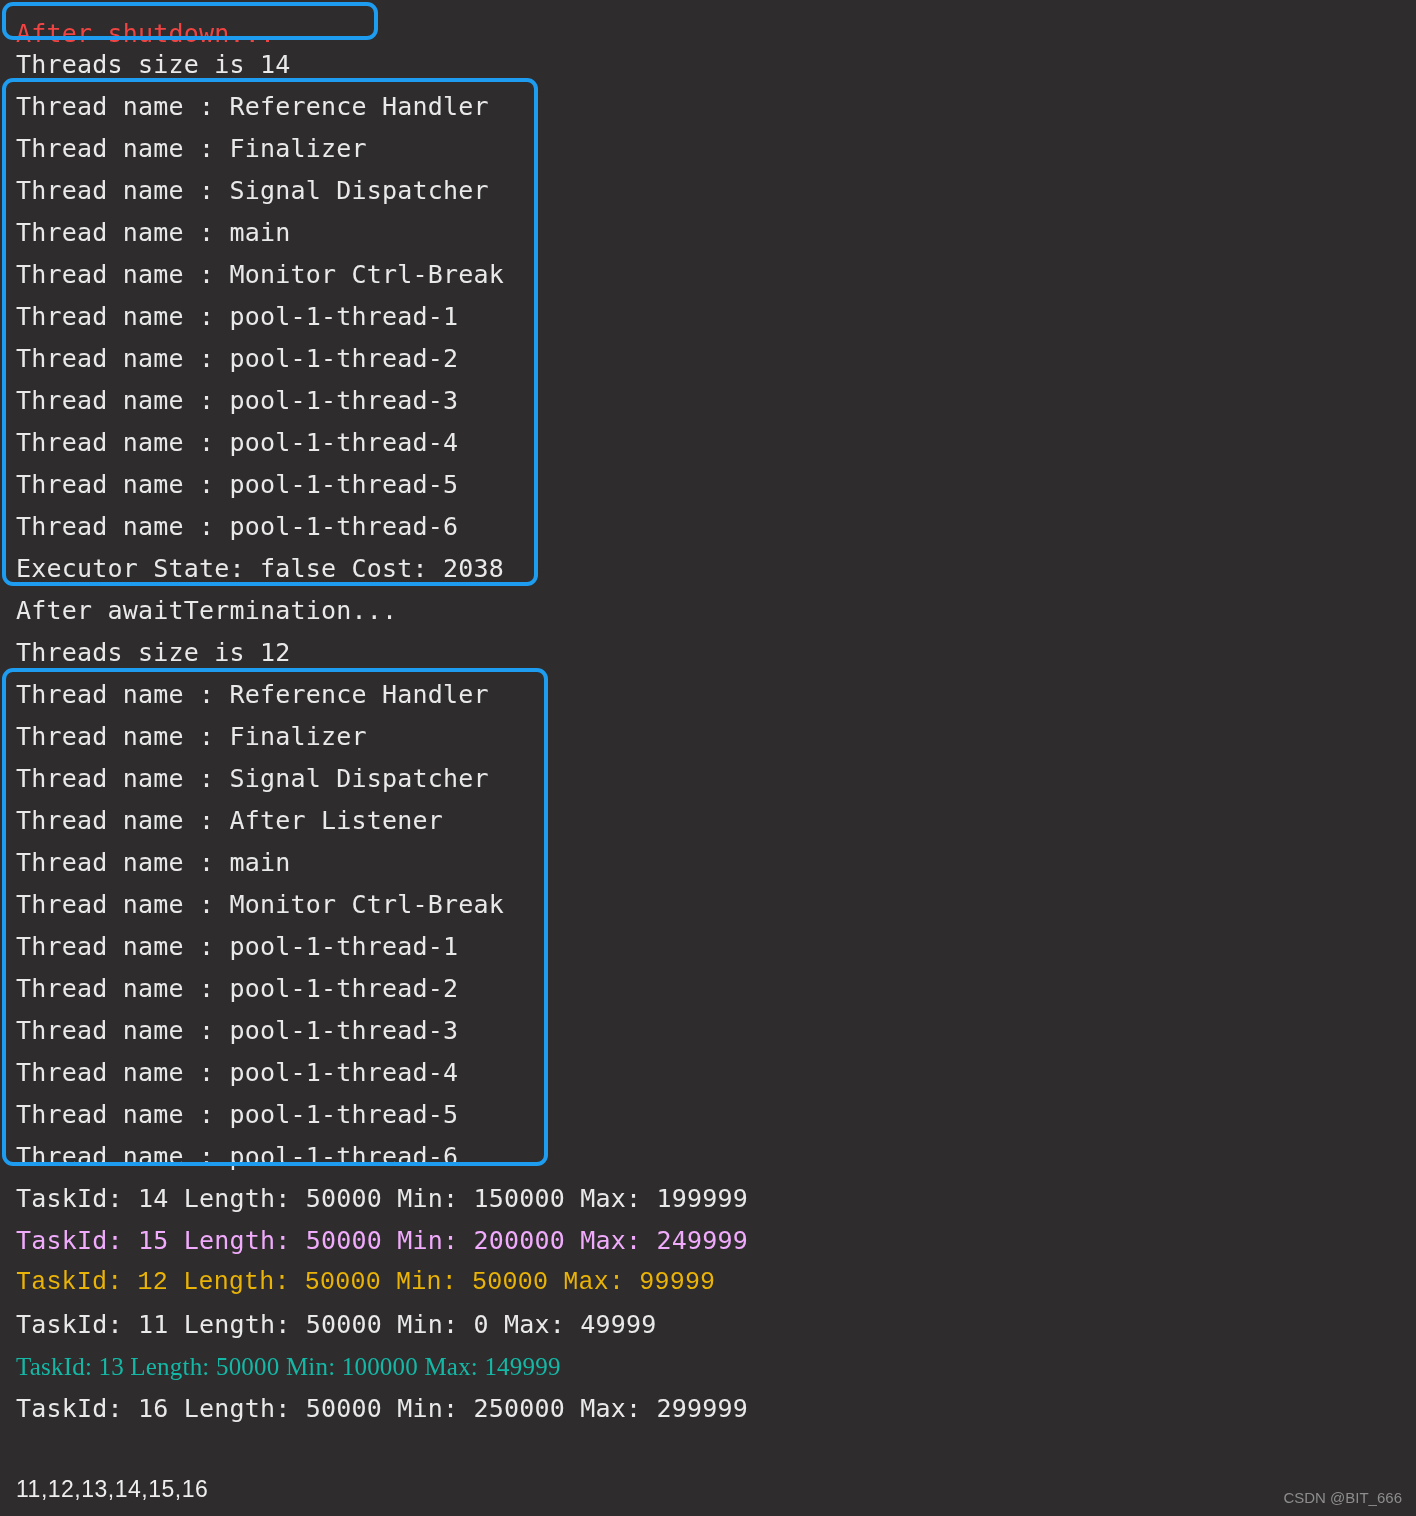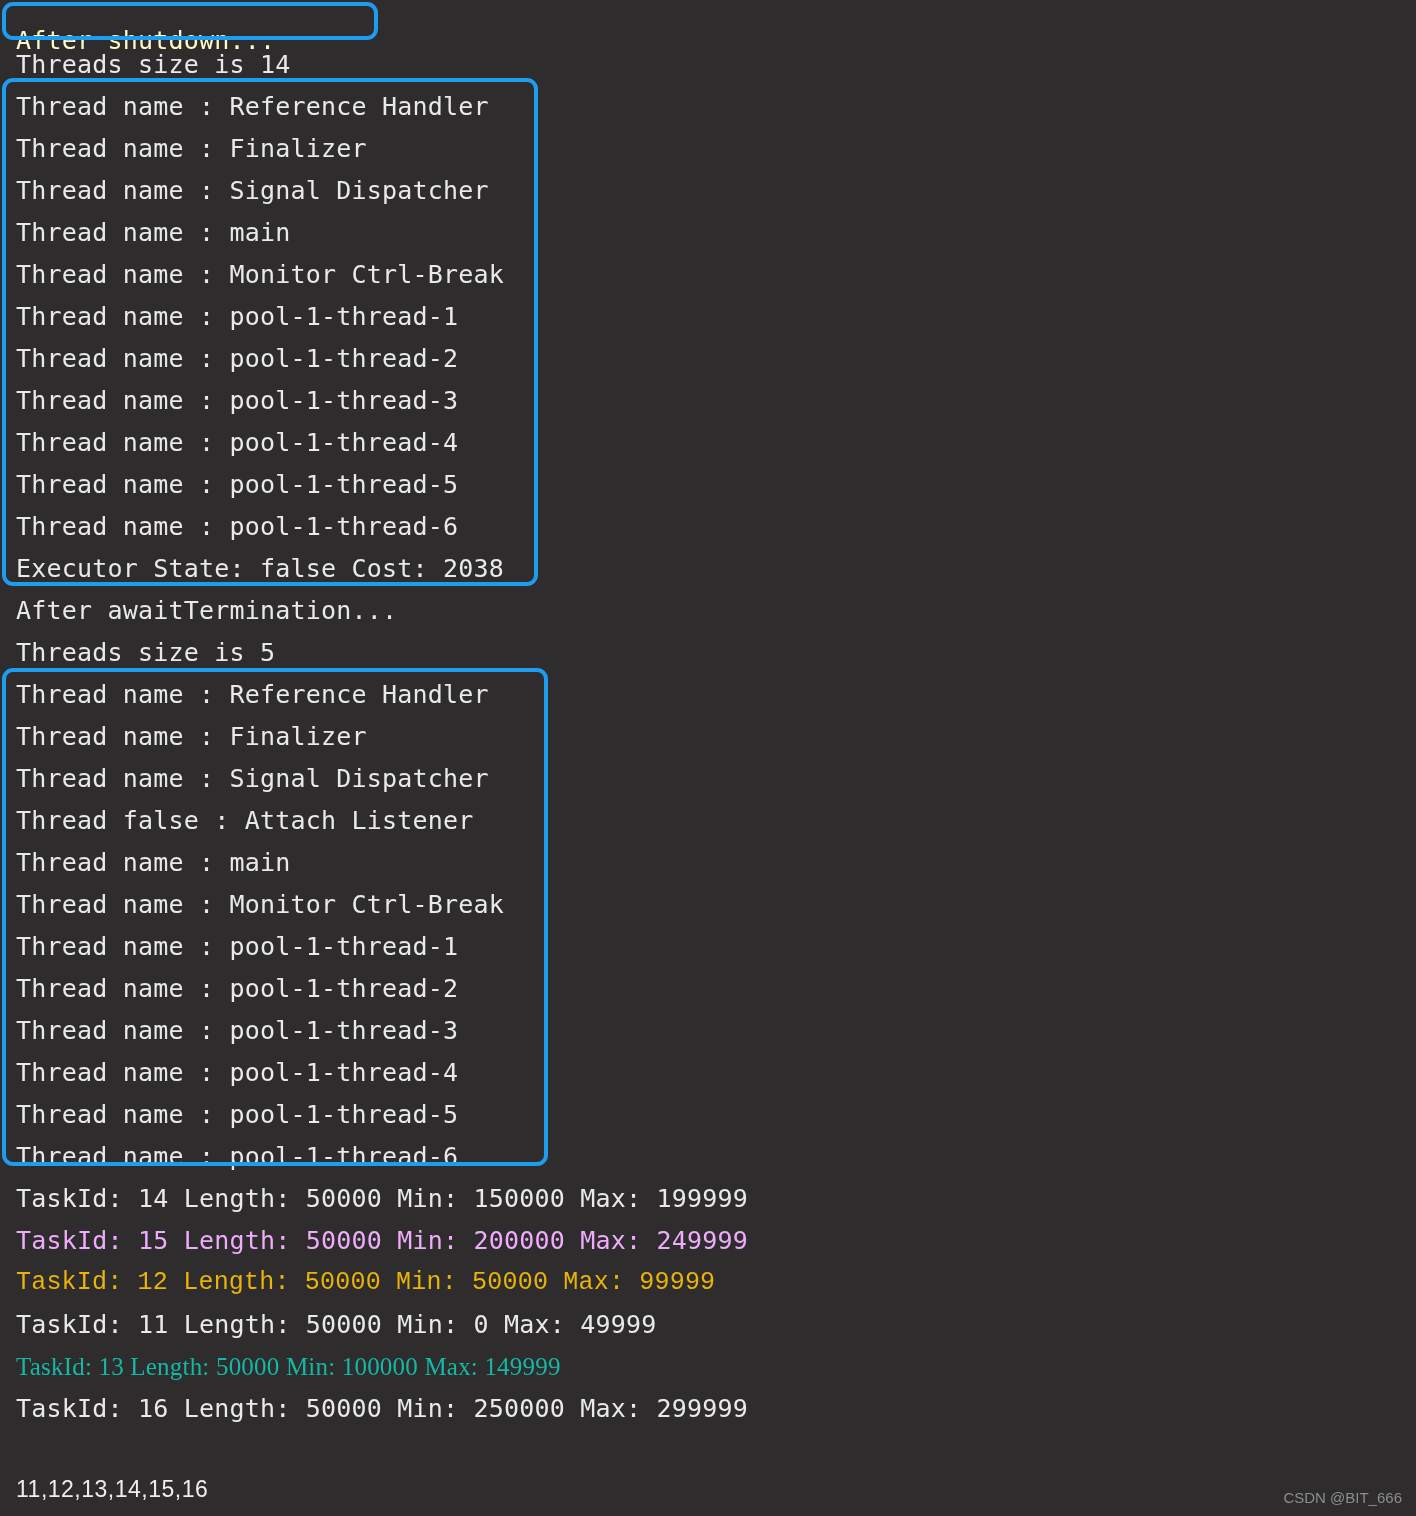--- a/index.html
+++ b/index.html
@@ -52,40 +52,40 @@
     font-size:15px;
     color:#8d8d8d;
     font-family:"Liberation Sans","DejaVu Sans",sans-serif;
     white-space:pre;
   }
 </style>
 </head>
 <body style="background: rgb(46, 44, 44);">
 
 <div id="console">
-    <div class="line" style="top: 20px; color: #fef9c3;">After shutdown...</div>
+    <div class="line" style="top: 13px; color: #ef4444;">After shutdown...</div>
     <div class="line" style="top: 44px; color: rgb(233, 233, 233);">Threads size is 14</div>
     <div class="line" style="top: 86px; color: rgb(233, 233, 233);">Thread name : Reference Handler</div>
     <div class="line" style="top: 128px; color: rgb(233, 233, 233);">Thread name : Finalizer</div>
     <div class="line" style="top: 170px; color: rgb(233, 233, 233);">Thread name : Signal Dispatcher</div>
     <div class="line" style="top: 212px; color: rgb(233, 233, 233);">Thread name : main</div>
     <div class="line" style="top: 254px; color: rgb(233, 233, 233);">Thread name : Monitor Ctrl-Break</div>
     <div class="line" style="top: 296px; color: rgb(233, 233, 233);">Thread name : pool-1-thread-1</div>
     <div class="line" style="top: 338px; color: rgb(233, 233, 233);">Thread name : pool-1-thread-2</div>
     <div class="line" style="top: 380px; color: rgb(233, 233, 233);">Thread name : pool-1-thread-3</div>
     <div class="line" style="top: 422px; color: rgb(233, 233, 233);">Thread name : pool-1-thread-4</div>
     <div class="line" style="top: 464px; color: rgb(233, 233, 233);">Thread name : pool-1-thread-5</div>
     <div class="line" style="top: 506px; color: rgb(233, 233, 233);">Thread name : pool-1-thread-6</div>
     <div class="line" style="top: 548px; color: rgb(233, 233, 233);">Executor State: false Cost: 2038</div>
     <div class="line" style="top: 590px; color: rgb(233, 233, 233);">After awaitTermination...</div>
-    <div class="line" style="top: 632px; color: rgb(233, 233, 233);">Threads size is 5</div>
+    <div class="line" style="top: 632px; color: rgb(233, 233, 233);">Threads size is 12</div>
     <div class="line" style="top: 674px; color: rgb(233, 233, 233);">Thread name : Reference Handler</div>
     <div class="line" style="top: 716px; color: rgb(233, 233, 233);">Thread name : Finalizer</div>
     <div class="line" style="top: 758px; color: rgb(233, 233, 233);">Thread name : Signal Dispatcher</div>
-    <div class="line" style="top: 800px; color: rgb(233, 233, 233);">Thread false : Attach Listener</div>
+    <div class="line" style="top: 800px; color: rgb(233, 233, 233);">Thread name : After Listener</div>
     <div class="line" style="top: 842px; color: rgb(233, 233, 233);">Thread name : main</div>
     <div class="line" style="top: 884px; color: rgb(233, 233, 233);">Thread name : Monitor Ctrl-Break</div>
     <div class="line" style="top: 926px; color: rgb(233, 233, 233);">Thread name : pool-1-thread-1</div>
     <div class="line" style="top: 968px; color: rgb(233, 233, 233);">Thread name : pool-1-thread-2</div>
     <div class="line" style="top: 1010px; color: rgb(233, 233, 233);">Thread name : pool-1-thread-3</div>
     <div class="line" style="top: 1052px; color: rgb(233, 233, 233);">Thread name : pool-1-thread-4</div>
     <div class="line" style="top: 1094px; color: rgb(233, 233, 233);">Thread name : pool-1-thread-5</div>
     <div class="line" style="top: 1136px; color: rgb(233, 233, 233);">Thread name : pool-1-thread-6</div>
     <div class="line" style="top: 1178px; color: rgb(233, 233, 233);">TaskId: 14 Length: 50000 Min: 150000 Max: 199999</div>
     <div class="line" style="top: 1220px; color: #f0abfc;">TaskId: 15 Length: 50000 Min: 200000 Max: 249999</div>

